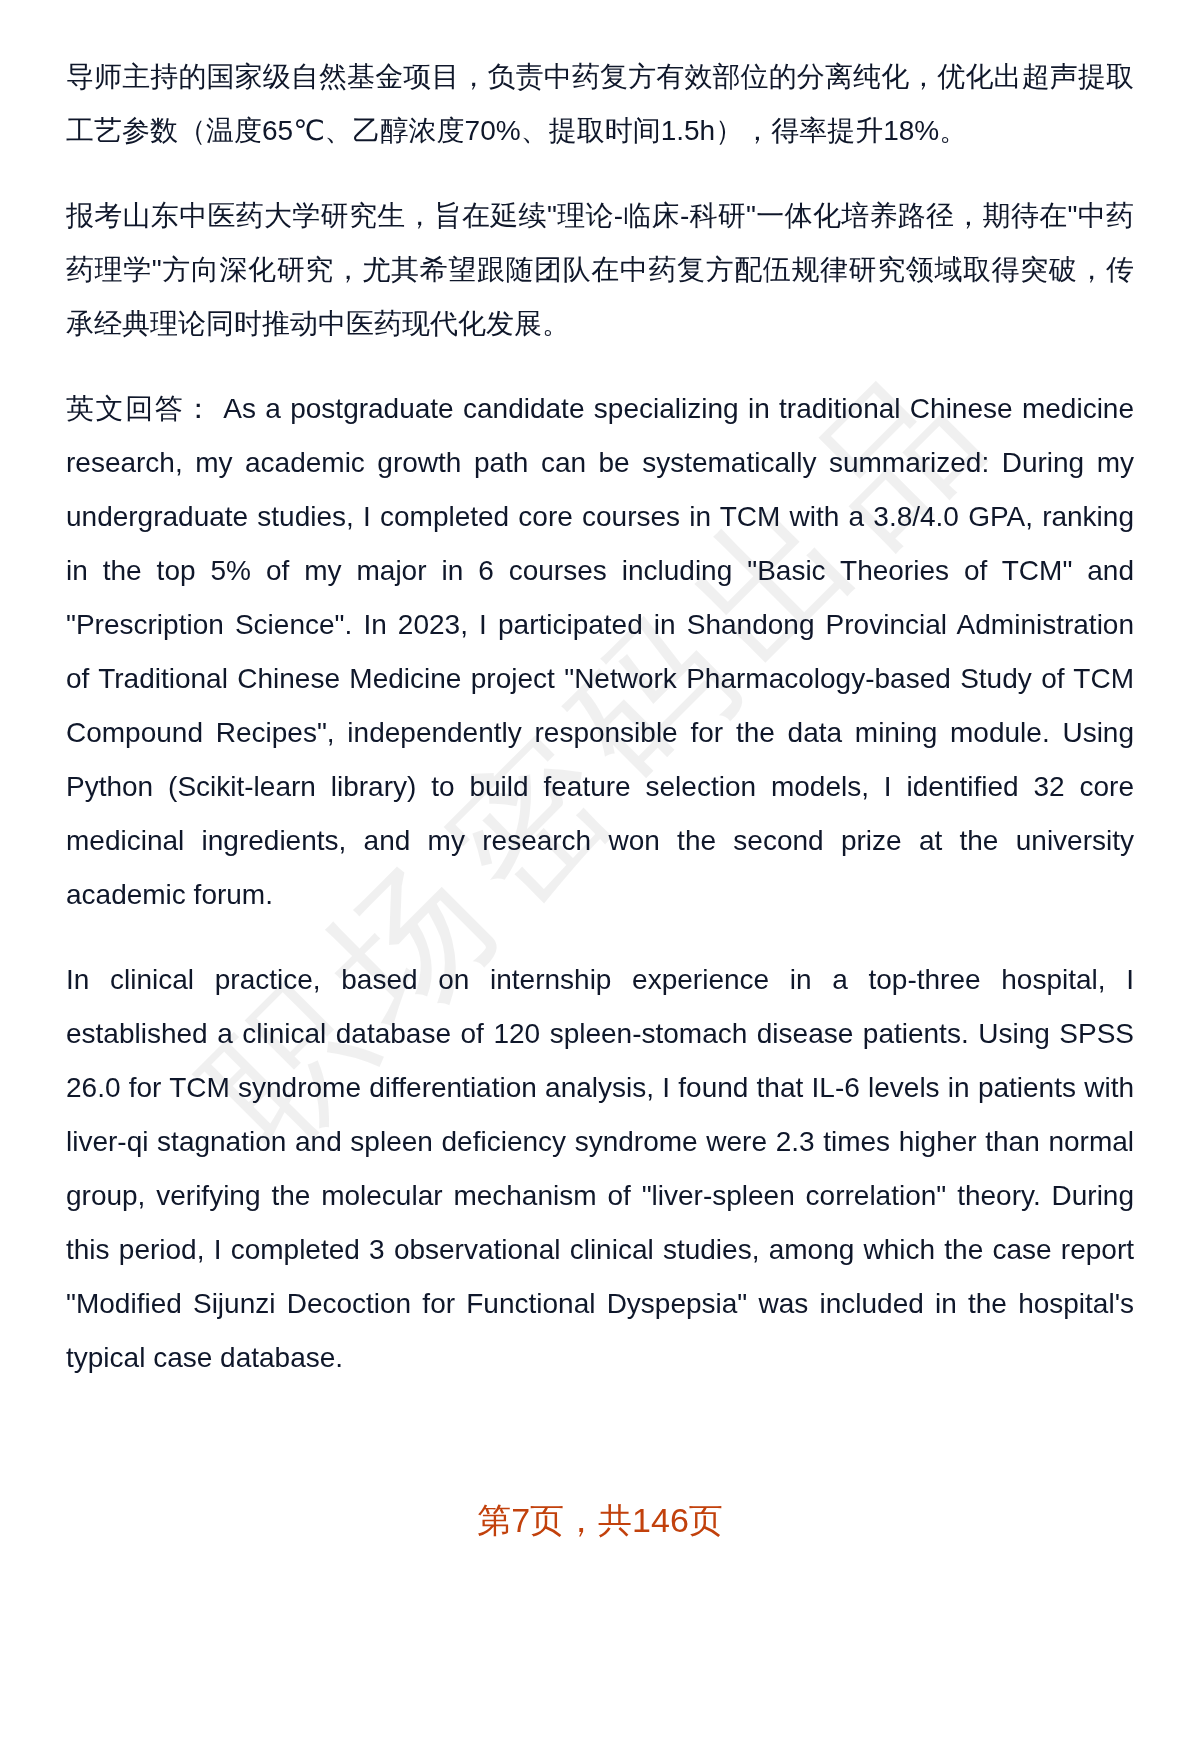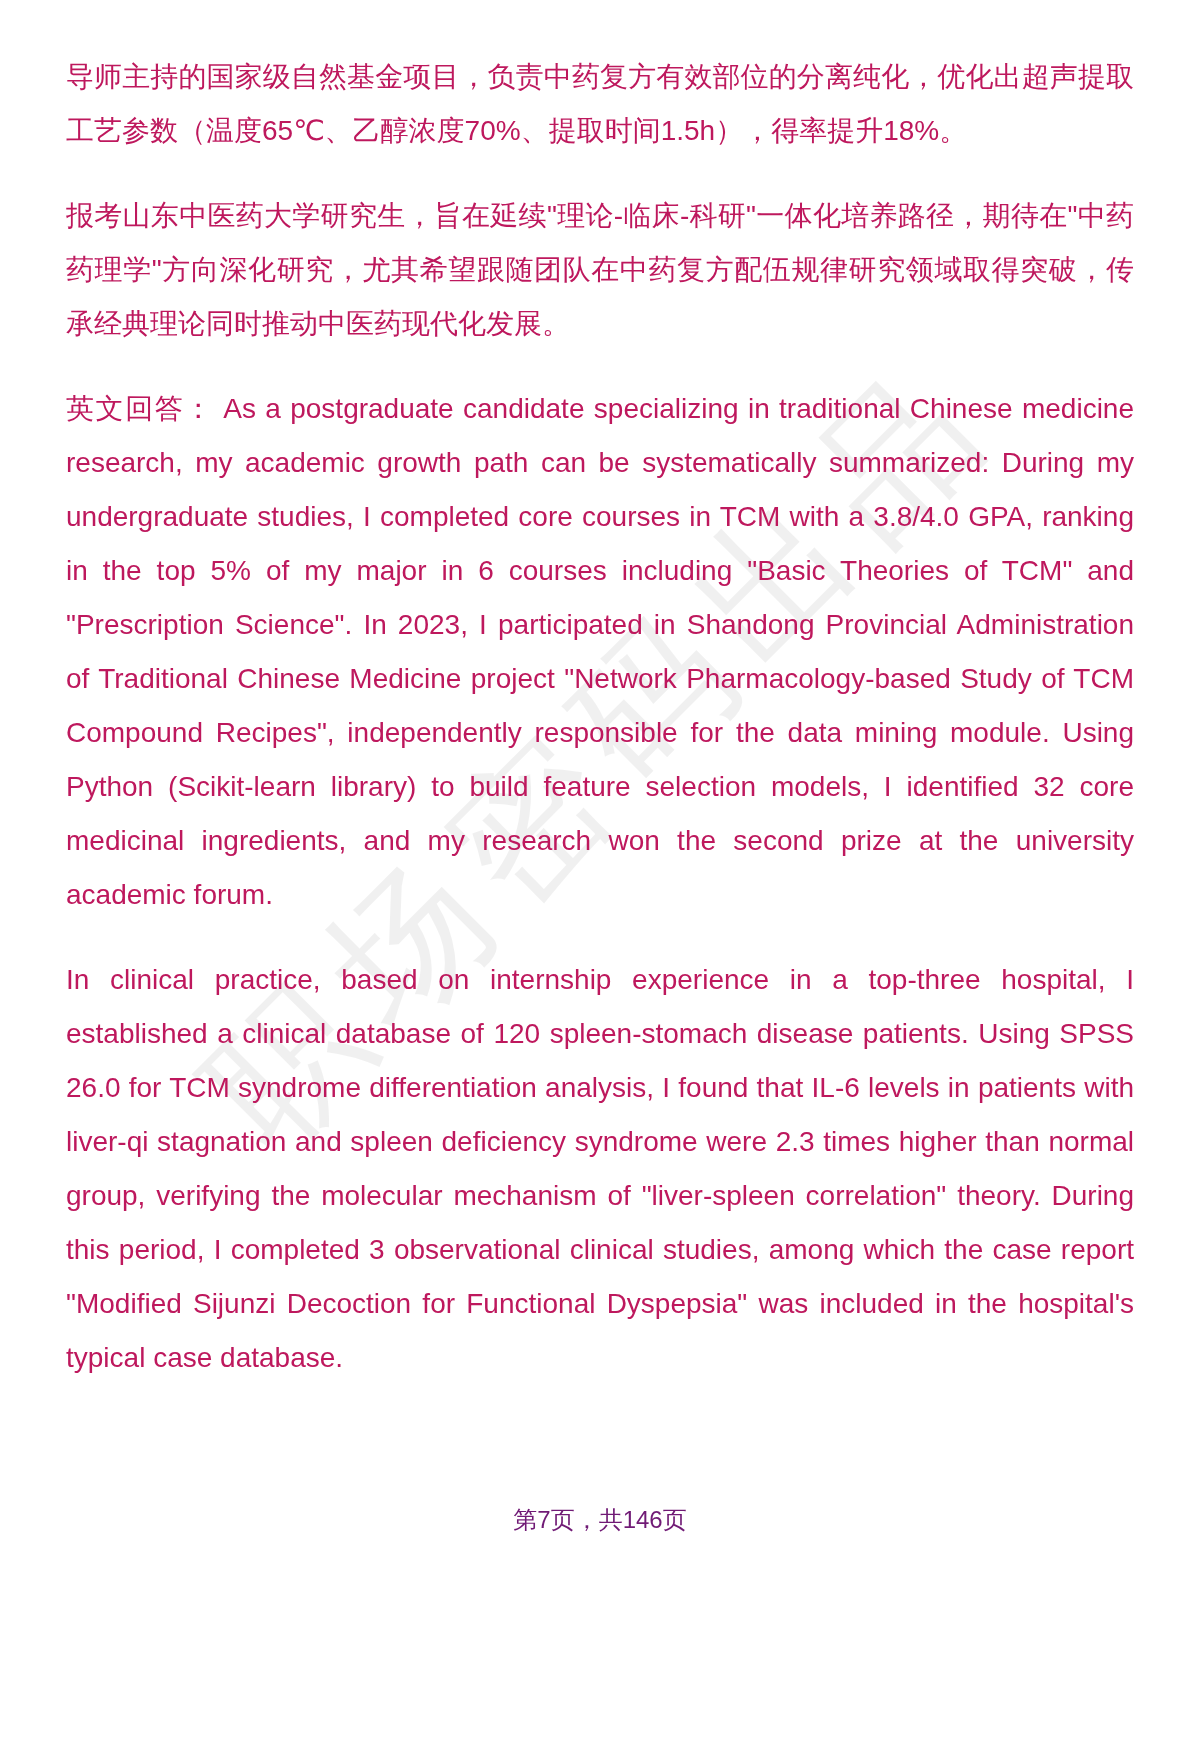--- a/index.html
+++ b/index.html
@@ -41,32 +41,32 @@
     right: 66px;
     top: 50px;
     z-index: 1;
   }
   .para {
     font-size: 28px;
     line-height: 54px;
     margin: 0 0 31px 0;
     text-align: justify;
     text-justify: inter-ideograph;
-    color: #be185d;
+    color: #0f172a;
     word-break: break-word;
   }
   .footer {
     position: absolute;
     left: 0;
     right: 0;
     top: 1500px;
     text-align: center;
-    font-size: 24px;
+    font-size: 34px;
     line-height: 40px;
-    color: #701a75;
+    color: #c2410c;
     z-index: 1;
   }
 </style>
 </head>
 <body>
 
 <div class="page">
 
   <div class="watermark">职场密码出品</div>
 

